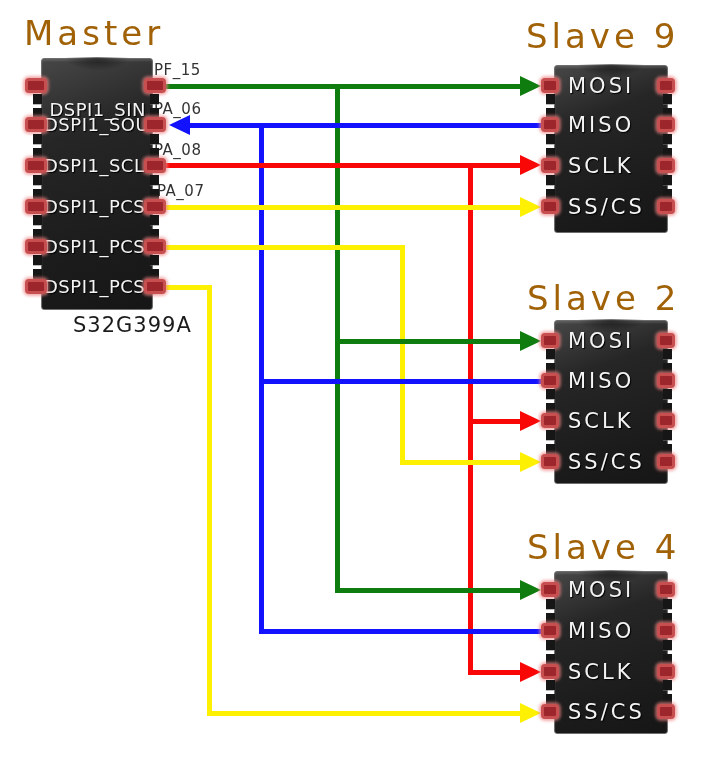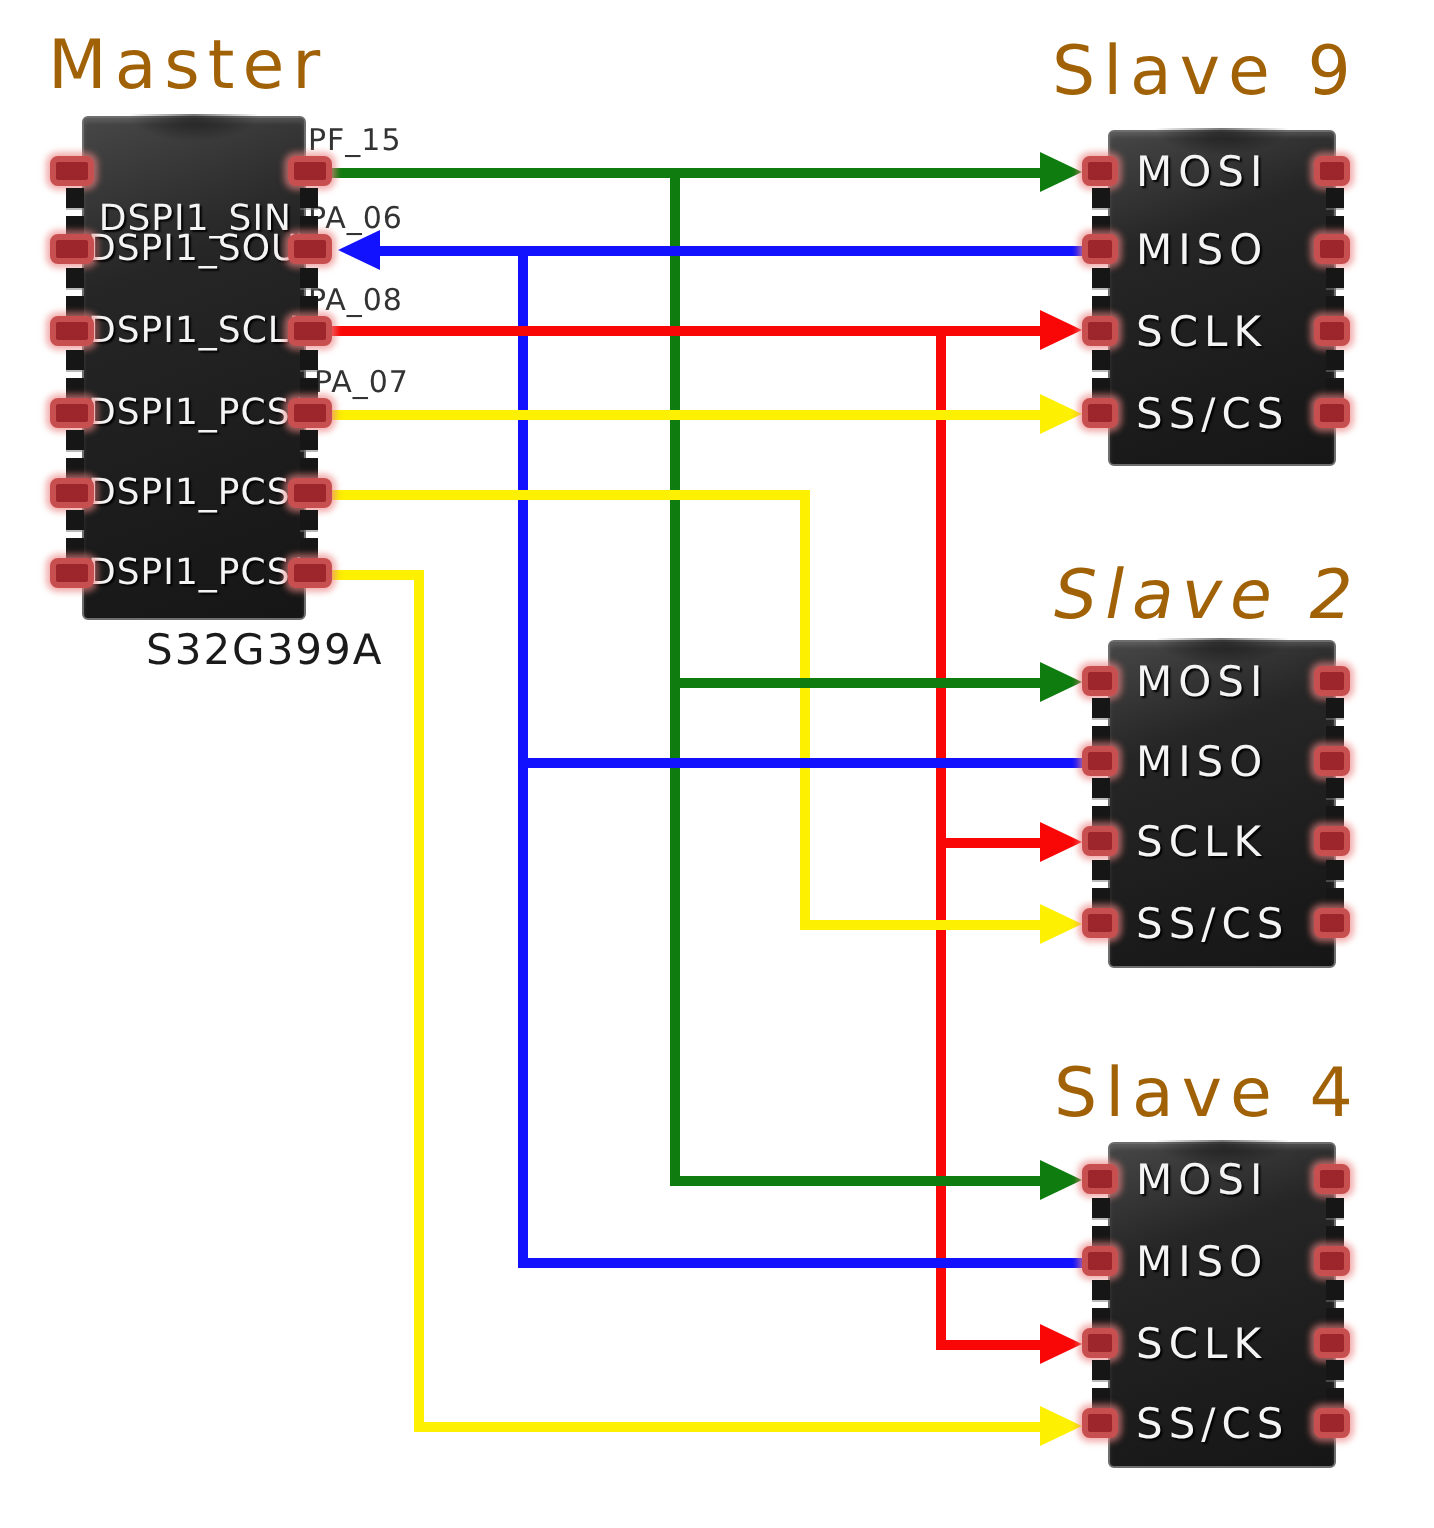--- a/index.html
+++ b/index.html
@@ -104,21 +104,21 @@
 
 <div class="part-label" style="left:73px;top:313px;">S32G399A</div>
 
 <div class="chip-title" style="left:526px;top:16px;">Slave 9</div>
 <div class="chip" id="chip-s1" style="left:554px;top:65px;width:112px;height:166px;"></div>
 <div class="pin-label s-pin" style="left:568px;top:75px;">MOSI</div>
 <div class="pin-label s-pin" style="left:568px;top:114px;">MISO</div>
 <div class="pin-label s-pin" style="left:568px;top:155px;">SCLK</div>
 <div class="pin-label s-pin" style="left:568px;top:196px;">SS/CS</div>
 
-<div class="chip-title" style="left:527px;top:278px;font-style:italic;">Slave 2</div>
+<div class="chip-title" style="left:527px;top:278px;">Slave 2</div>
 <div class="chip" id="chip-s2" style="left:554px;top:320px;width:112px;height:162px;"></div>
 <div class="pin-label s-pin" style="left:568px;top:330px;">MOSI</div>
 <div class="pin-label s-pin" style="left:568px;top:370px;">MISO</div>
 <div class="pin-label s-pin" style="left:568px;top:410px;">SCLK</div>
 <div class="pin-label s-pin" style="left:568px;top:451px;">SS/CS</div>
 
 <div class="chip-title" style="left:527px;top:527px;">Slave 4</div>
 <div class="chip" id="chip-s3" style="left:554px;top:571px;width:112px;height:161px;"></div>
 <div class="pin-label s-pin" style="left:568px;top:579px;">MOSI</div>
 <div class="pin-label s-pin" style="left:568px;top:620px;">MISO</div>

